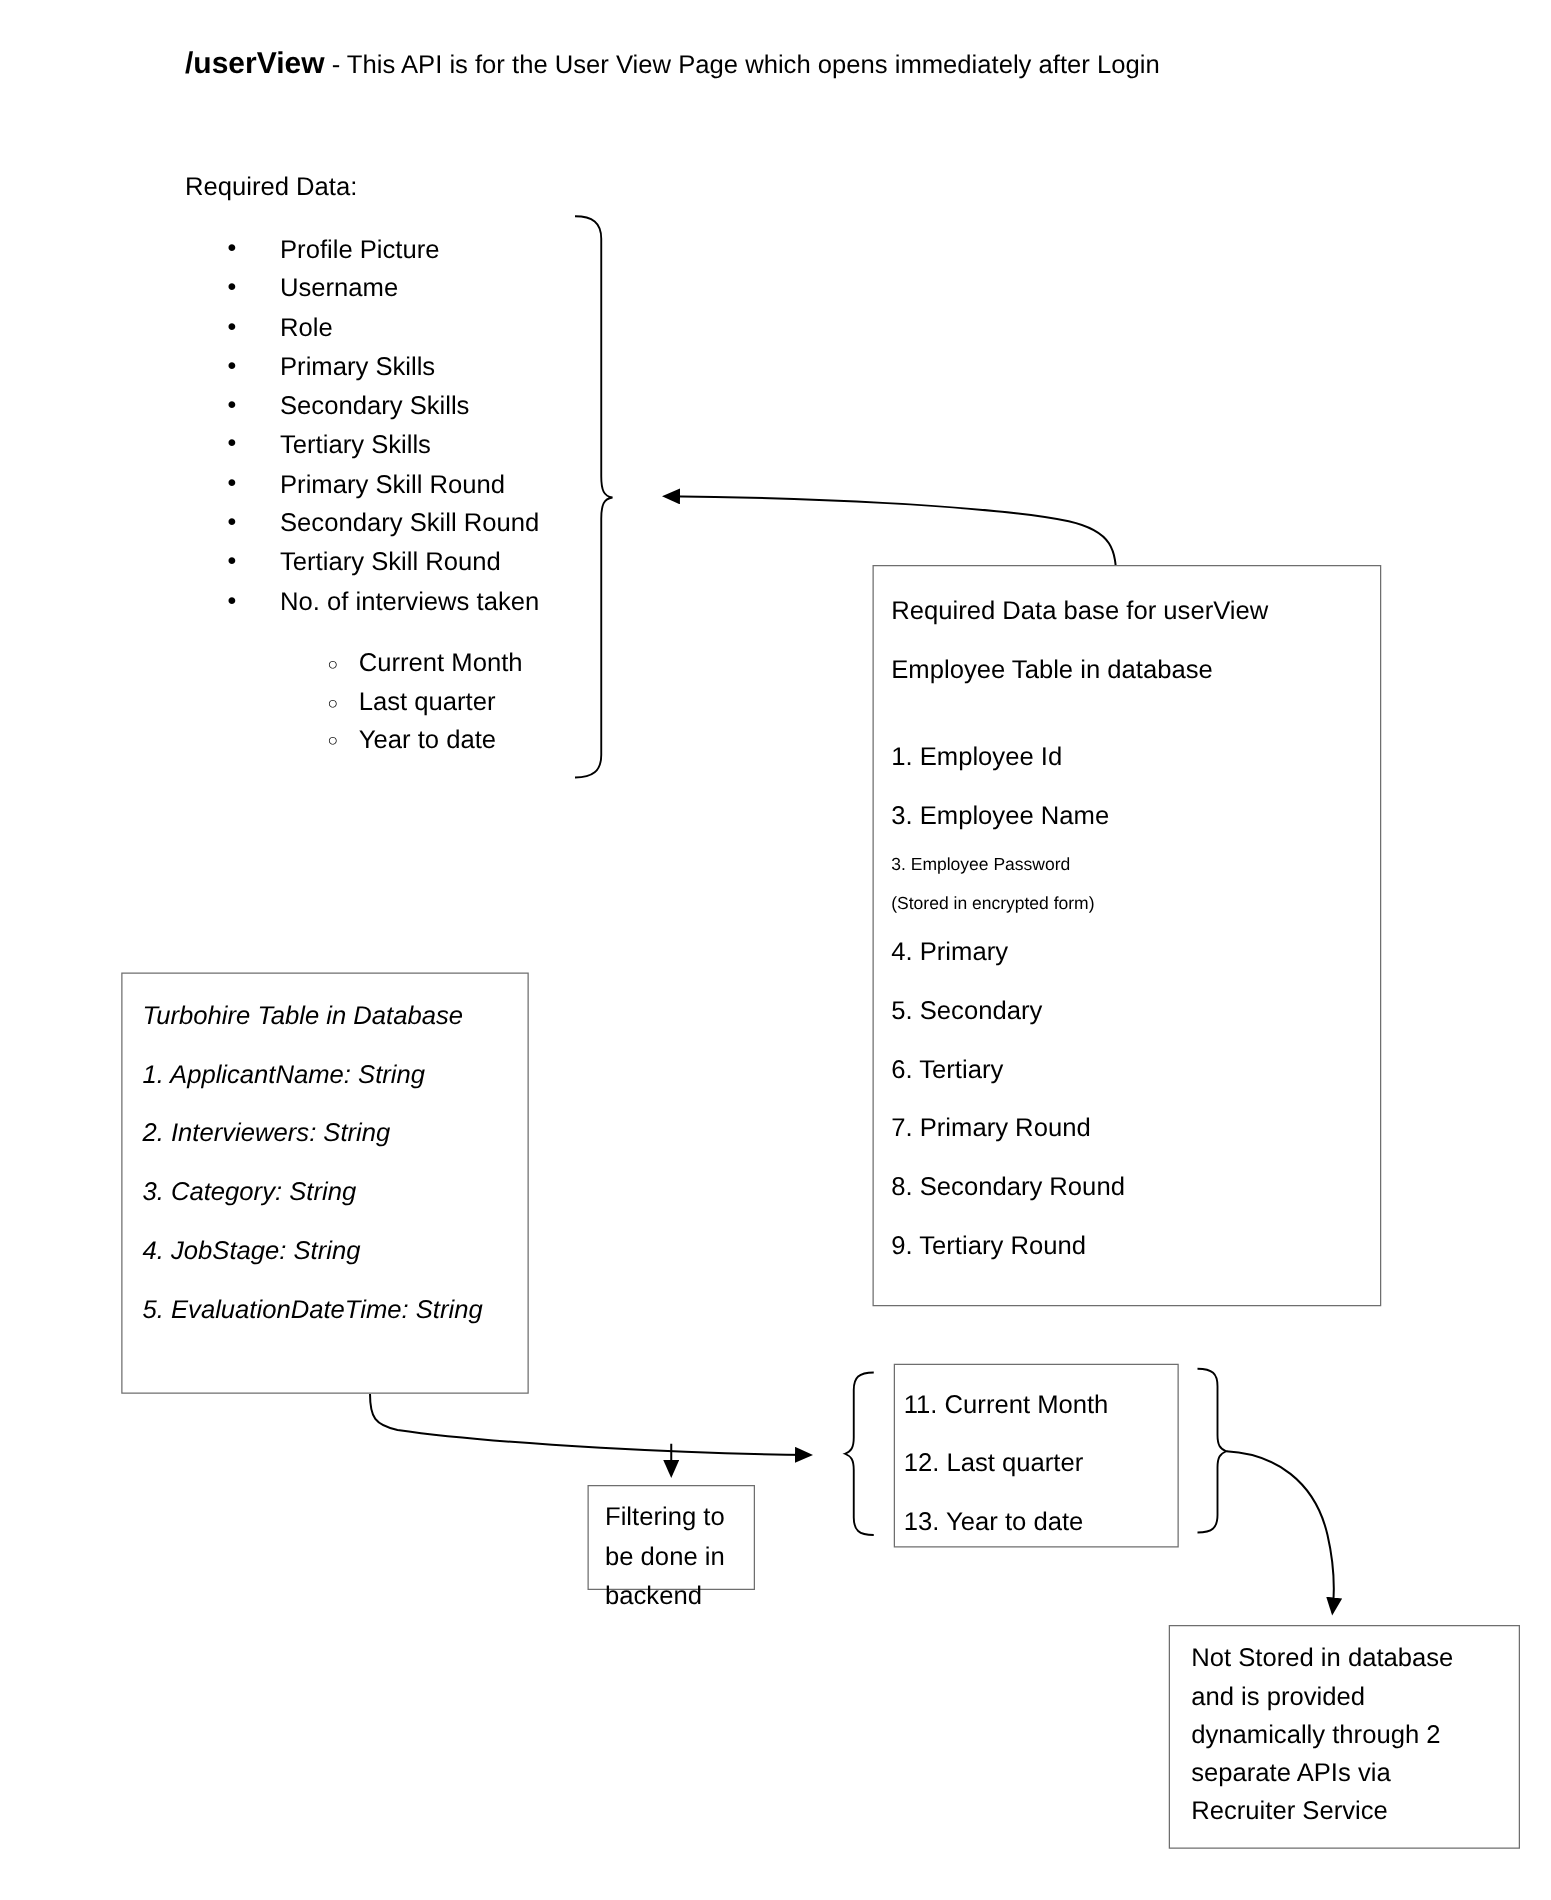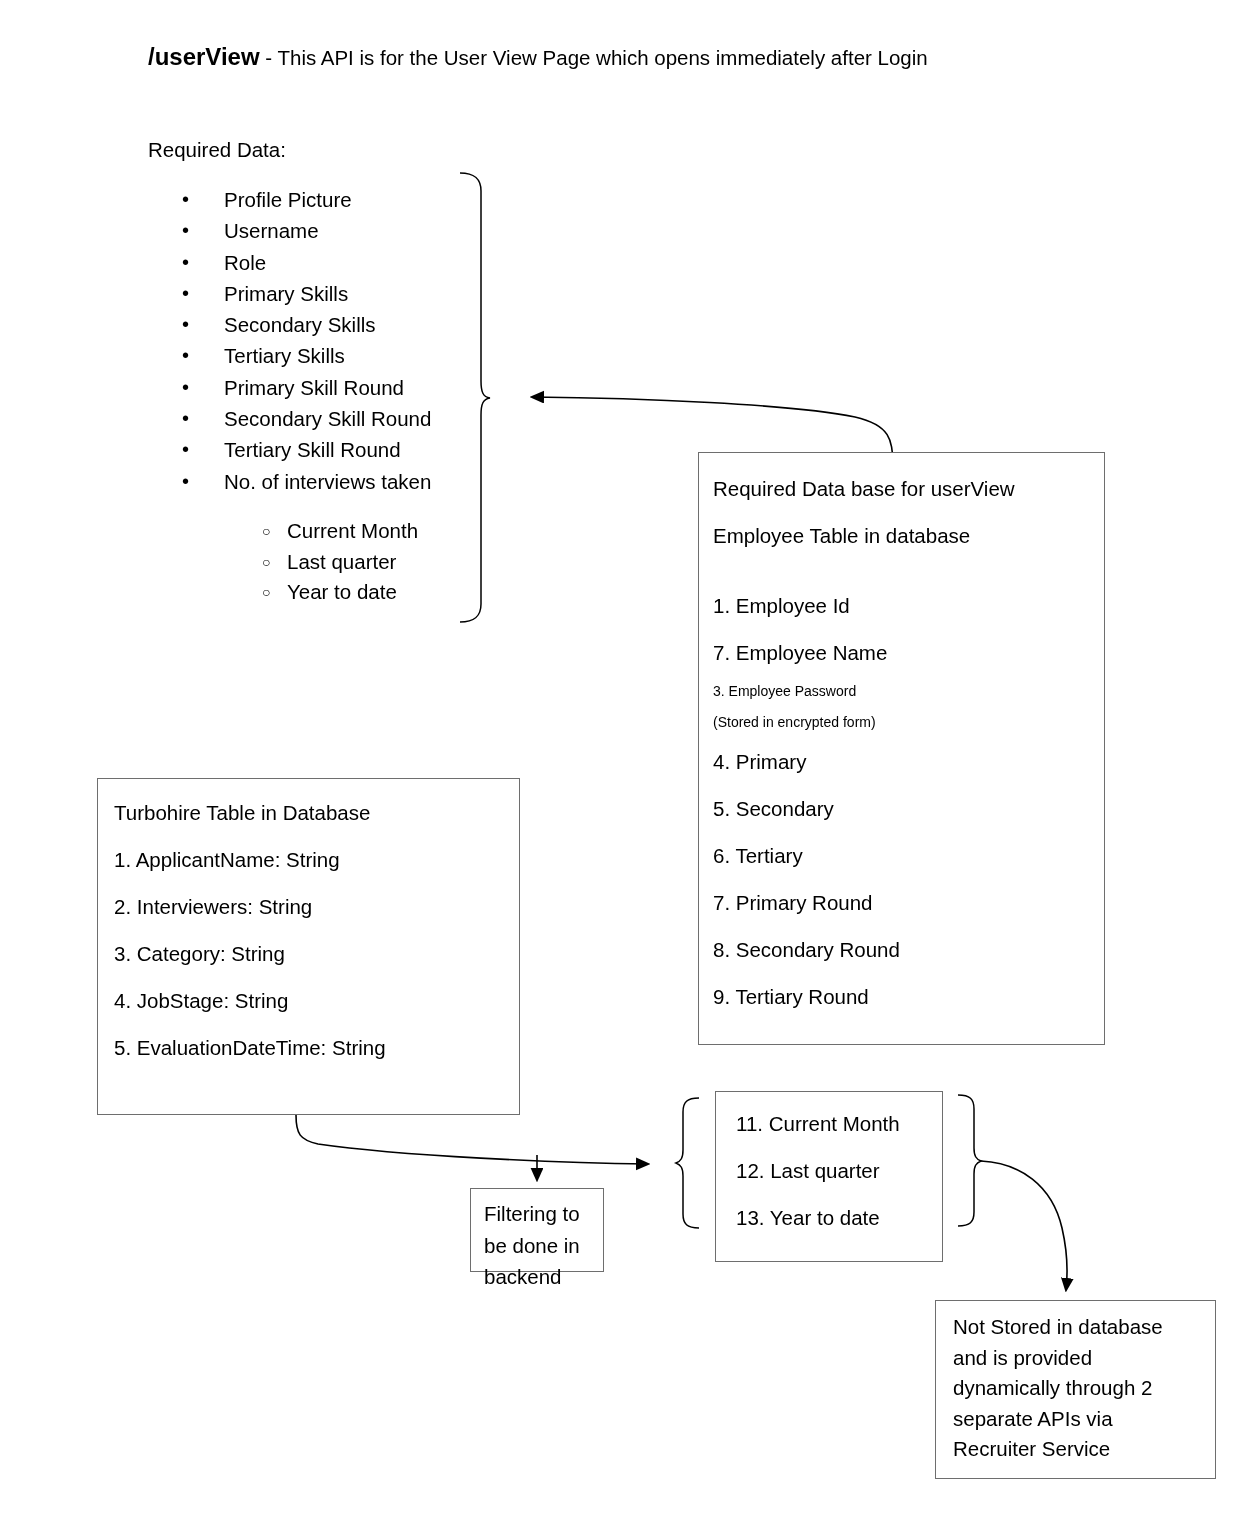--- a/index.html
+++ b/index.html
@@ -24,23 +24,23 @@
     top: 0;
     width: 1241px;
     height: 1520px;
     pointer-events: none;
   }
 
   
   #header {
     position: absolute;
     left: 148px;
-    top: 44px;
+    top: 30px;
     font-size: 22px;
-    line-height: 26px;
+    line-height: 41px;
     white-space: nowrap;
   }
   #header .api-name {
     font-weight: bold;
     font-size: 24px;
   }
   #header .api-desc {
     font-weight: normal;
     font-size: 20.5px;
   }
@@ -142,35 +142,36 @@
     white-space: nowrap;
   }
   #employee-box .gap {
     height: 23px;
   }
 
   
   #turbohire-box {
     left: 97px;
     top: 778px;
-    width: 423px;
+    width: 326px;
     height: 337px;
     padding: 10px 0 0 16px;
+    font-style: italic;
   }
   #turbohire-box .line {
     line-height: 47px;
   }
 
   
   #period-box {
     left: 715px;
     top: 1091px;
     width: 228px;
-    height: 171px;
-    padding: 8px 0 0 20px;
+    height: 147px;
+    padding: 8px 0 0 7px;
   }
   #period-box .line {
     line-height: 47px;
   }
 
   
   #filtering-box {
     left: 470px;
     top: 1188px;
     width: 134px;
@@ -298,21 +299,21 @@
       <span class="marker">○</span>
       <span class="txt">Year to date</span>
     </div>
   </div>
 
   <div class="box" id="employee-box">
     <div class="hdr-line">Required Data base for userView</div>
     <div class="hdr-line">Employee Table in database</div>
     <div class="gap"></div>
     <div class="num-line">1. Employee Id</div>
-    <div class="num-line">7. Employee Name</div>
+    <div class="num-line">3. Employee Name</div>
     <div class="note-line">3. Employee Password</div>
     <div class="note-line">(Stored in encrypted form)</div>
     <div class="num-line">4. Primary</div>
     <div class="num-line">5. Secondary</div>
     <div class="num-line">6. Tertiary</div>
     <div class="num-line">7. Primary Round</div>
     <div class="num-line">8. Secondary Round</div>
     <div class="num-line">9. Tertiary Round</div>
   </div>
 

